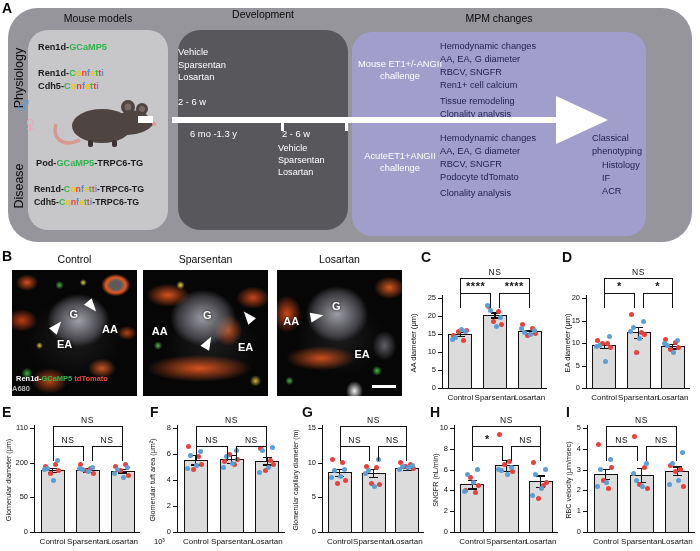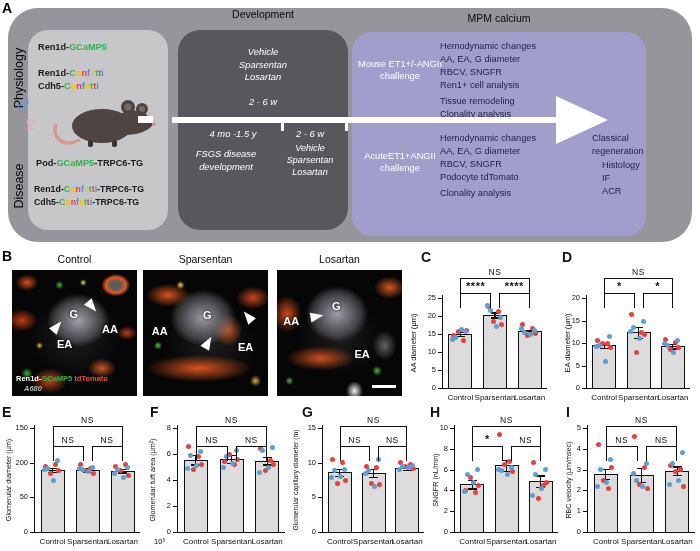--- a/index.html
+++ b/index.html
@@ -10,21 +10,21 @@
   
   .outerA{position:absolute;left:8px;top:8px;width:684px;height:234px;background:#95959b;border-radius:30px;}
   .lightbox{position:absolute;left:28px;top:30px;width:140px;height:200px;background:#c7c7ca;border-radius:20px;}
   .darkbox{position:absolute;left:178px;top:30px;width:170px;height:200px;background:#58585c;border-radius:22px;}
   .purplebox{position:absolute;left:352px;top:32px;width:294px;height:204px;background:#a29ecb;border-radius:20px;}
   .hdr{position:absolute;font-size:10.5px;color:#0a0a0a;text-align:center;line-height:11.5px;}
   .vlabel{position:absolute;font-size:12.5px;color:#0a0a0a;white-space:nowrap;transform:translate(-50%,-50%) rotate(-90deg);}
   .gene{position:absolute;font-size:9.2px;font-weight:600;white-space:nowrap;color:#1a1a1a;}
   .sexm{position:absolute;font-size:25px;font-weight:bold;color:#5b9bd5;line-height:1;}
   .sexf{position:absolute;font-size:25px;font-weight:bold;color:#f0a3b8;line-height:1;}
-  .ctr{text-align:center;font-style:italic;}
+  .ctr{text-align:left;}
   .dtxt{position:absolute;font-size:9.4px;color:#fff;line-height:12.5px;}
   .ptxt{position:absolute;font-size:9.2px;color:#23224e;line-height:13px;white-space:nowrap;}
   .pchal{position:absolute;font-size:9.3px;color:#fff;text-align:center;line-height:12px;}
   .wline{position:absolute;background:#fff;}
   .arrowhead{position:absolute;width:0;height:0;border-top:24px solid transparent;border-bottom:24px solid transparent;border-left:52px solid #fff;}
   
   .imgwrap{position:absolute;width:125px;height:150px;}
   .imgtitle{position:absolute;top:0;left:0;width:100%;text-align:center;font-size:10.5px;color:#0a0a0a;}
   .micro{position:absolute;top:17px;left:0;width:125px;height:126px;background-color:#060606;overflow:hidden;}
   .m0{background-image:
@@ -70,24 +70,25 @@
   .chart div{line-height:1;}
 </style>
 </head>
 <body>
 
 <div class="fig">
 
   <div class="pletter" style="left:2px;top:0px;">A</div>
   <div class="outerA"></div>
 
+  <div class="hdr" style="left:28px;top:13px;width:140px;">Mouse models</div>
   <div class="hdr" style="left:178px;top:9px;width:170px;">
     <div>Development</div>
   </div>
-  <div class="hdr" style="left:352px;top:13px;width:294px;">MPM calcium</div>
+  <div class="hdr" style="left:352px;top:13px;width:294px;">MPM changes</div>
 
   <div class="vlabel" style="left:19px;top:78px;">Physiology</div>
   <div class="vlabel" style="left:19px;top:186px;">Disease</div>
 
   <div class="lightbox"></div>
   <div class="gene" style="left:38px;top:42px;"><span>Ren1d-</span><span style="color: rgb(46, 179, 74);">GCaMP5</span></div>
   <div class="gene" style="left:38px;top:68px;"><span>Ren1d-</span><span style="color: rgb(60, 181, 74);">C</span><span style="color: rgb(242, 197, 0);">o</span><span style="color: rgb(232, 65, 60);">n</span><span style="color: rgb(74, 144, 217);">f</span><span style="color: rgb(242, 197, 0);">e</span><span style="color: rgb(60, 181, 74);">t</span><span style="color: rgb(232, 65, 60);">t</span><span style="color: rgb(74, 144, 217);">i</span></div>
   <div class="gene" style="left:38px;top:81px;"><span>Cdh5-</span><span style="color: rgb(60, 181, 74);">C</span><span style="color: rgb(242, 197, 0);">o</span><span style="color: rgb(232, 65, 60);">n</span><span style="color: rgb(74, 144, 217);">f</span><span style="color: rgb(242, 197, 0);">e</span><span style="color: rgb(60, 181, 74);">t</span><span style="color: rgb(232, 65, 60);">t</span><span style="color: rgb(74, 144, 217);">i</span></div>
   <div class="gene" style="left:36px;top:158px;"><span>Pod-</span><span style="color: rgb(46, 179, 74);">GCaMP5</span><span>-TRPC6-TG</span></div>
   <div class="gene" style="left:34px;top:184px;font-size:8.8px;"><span>Ren1d-</span><span style="color: rgb(60, 181, 74);">C</span><span style="color: rgb(242, 197, 0);">o</span><span style="color: rgb(232, 65, 60);">n</span><span style="color: rgb(74, 144, 217);">f</span><span style="color: rgb(242, 197, 0);">e</span><span style="color: rgb(60, 181, 74);">t</span><span style="color: rgb(232, 65, 60);">t</span><span style="color: rgb(74, 144, 217);">i</span><span>-TRPC6-TG</span></div>
@@ -108,63 +109,59 @@
     <rect x="62" y="46" width="5" height="7" rx="2" fill="#3a3331"></rect>
   </svg>
 
   <div class="darkbox"></div>
   <div class="dtxt ctr" style="left:178px;top:46px;width:170px;">
       <div>Vehicle</div>
       <div>Sparsentan</div>
       <div>Losartan</div>
     </div>
   <div class="dtxt ctr" style="left:178px;top:96px;width:170px;">2 - 6 w</div>
-  <div class="dtxt ctr" style="left:190px;top:128px;width:86px;">4 mo -1.5 y</div>
+  <div class="dtxt ctr" style="left:190px;top:128px;width:86px;">6 mo -1.3 y</div>
   <div class="dtxt ctr" style="left:282px;top:128px;width:56px;">2 - 6 w</div>
-  <div class="dtxt ctr" style="left:182px;top:148px;width:88px;">
-      <div>FSGS disease</div>
-      <div>development</div>
-    </div>
   <div class="dtxt ctr" style="left:278px;top:142px;width:64px;font-size:9.1px;line-height:12px;">
       <div>Vehicle</div>
       <div>Sparsentan</div>
       <div>Losartan</div>
     </div>
 
   <div class="purplebox"></div>
   <div class="pchal" style="left:358px;top:58px;width:84px;">
       <div>Mouse ET1+/-ANGII</div>
       <div>challenge</div>
     </div>
   <div class="ptxt" style="left:440px;top:40px;">
       <div>Hemodynamic changes</div>
       <div>AA, EA, G diameter</div>
       <div>RBCV, SNGFR</div>
-      <div>Ren1+ cell analysis</div>
+      <div>Ren1+ cell calcium</div>
     </div>
   <div class="ptxt" style="left:440px;top:95px;">
       <div>Tissue remodeling</div>
       <div>Clonality analysis</div>
     </div>
   <div class="pchal" style="left:358px;top:150px;width:84px;">
       <div>AcuteET1+ANGII</div>
       <div>challenge</div>
     </div>
   <div class="ptxt" style="left:440px;top:132px;">
       <div>Hemodynamic changes</div>
       <div>AA, EA, G diameter</div>
       <div>RBCV, SNGFR</div>
       <div>Podocyte tdTomato</div>
     </div>
   <div class="ptxt" style="left:440px;top:187px;">
       <div>Clonality analysis</div>
     </div>
   <div class="ptxt" style="left:592px;top:132px;">
       <div>Classical</div>
-      <div>regeneration</div>
+      <div>phenotyping</div>
     </div>
   <div class="ptxt" style="left:602px;top:159px;">
       <div>Histology</div>
       <div>IF</div>
       <div>ACR</div>
     </div>
 
   <div class="wline" style="left:138px;top:116px;width:15px;height:7px;"></div>
   <div class="wline" style="left:172px;top:117px;width:388px;height:6px;"></div>
   <div class="wline" style="left:281px;top:117px;width:2.5px;height:14px;"></div>
@@ -175,21 +172,21 @@
 
   <div class="imgwrap" style="left:12px;top:253px;">
     <div class="imgtitle">Control</div>
     <div class="micro m0">
       <span class="mlbl" style="left:46%;top:30%;">G</span>
       <span class="mlbl" style="left:72%;top:42%;">AA</span>
       <span class="mlbl" style="left:36%;top:54%;">EA</span>
       <div class="ah" style="left:32%;top:40%;transform:rotate(40deg);"></div>
       <div class="ah" style="left:60%;top:24%;transform:rotate(140deg);"></div>
       <div class="tagline" style="left:4px;bottom:13px;"><span style="color: rgb(255, 255, 255);">Ren1d-</span><span style="color: rgb(46, 179, 74);">GCaMP5</span><span style="color: rgb(232, 80, 60);"> tdTomato</span></div>
-      <div class="tagline tag2" style="left:12px;bottom:3px;font-style:italic;">A680</div>
+      <div class="tagline tag2" style="left:0;bottom:3px;">A680</div>
     </div>
   </div>
 
   <div class="imgwrap" style="left:143px;top:253px;">
     <div class="imgtitle">Sparsentan</div>
     <div class="micro m1">
       <span class="mlbl" style="left:48%;top:31%;">G</span>
       <span class="mlbl" style="left:7%;top:44%;">AA</span>
       <span class="mlbl" style="left:76%;top:56%;">EA</span>
       <div class="ah" style="left:48%;top:52%;transform:rotate(30deg);"></div>
@@ -349,21 +346,21 @@
       <div style="position: absolute; left: 9px; top: 77px; transform: translate(-50%, -50%) rotate(-90deg); font-size: 7.2px; white-space: nowrap;">Glomerular diameter (μm)</div>
       <div style="position: absolute; left: 34px; top: 22px; width: 1.2px; height: 107px; background: rgb(17, 17, 17);"></div>
       <div style="position: absolute; left: 34px; top: 129px; width: 106px; height: 1.2px; background: rgb(17, 17, 17);"></div>
       <div style="position: absolute; left: 30px; top: 129px; width: 4px; height: 1.1px; background: rgb(17, 17, 17);"></div>
       <div style="position: absolute; left: 9px; top: 129px; width: 19px; text-align: right; font-size: 7.5px; transform: translateY(-50%);">0</div>
       <div style="position: absolute; left: 30px; top: 94.3333px; width: 4px; height: 1.1px; background: rgb(17, 17, 17);"></div>
       <div style="position: absolute; left: 9px; top: 94.3333px; width: 19px; text-align: right; font-size: 7.5px; transform: translateY(-50%);">50</div>
       <div style="position: absolute; left: 30px; top: 59.6667px; width: 4px; height: 1.1px; background: rgb(17, 17, 17);"></div>
       <div style="position: absolute; left: 9px; top: 59.6667px; width: 19px; text-align: right; font-size: 7.5px; transform: translateY(-50%);">200</div>
       <div style="position: absolute; left: 30px; top: 25px; width: 4px; height: 1.1px; background: rgb(17, 17, 17);"></div>
-      <div style="position: absolute; left: 9px; top: 25px; width: 19px; text-align: right; font-size: 7.5px; transform: translateY(-50%);">150</div>
+      <div style="position: absolute; left: 9px; top: 25px; width: 19px; text-align: right; font-size: 7.5px; transform: translateY(-50%);">110</div>
       <div style="position: absolute; left: 40.5px; top: 66.6px; width: 24px; height: 62.4px; background: rgb(220, 220, 220); border-top: 1.2px solid rgb(17, 17, 17); border-right: 1.2px solid rgb(17, 17, 17); border-bottom: none; border-left: 1.2px solid rgb(17, 17, 17); border-image: initial; box-sizing: border-box;"></div>
       <div style="position: absolute; left: 51.9px; top: 64.52px; width: 1.2px; height: 4.16px; background: rgb(17, 17, 17);"></div>
       <div style="position: absolute; left: 48px; top: 64.52px; width: 9px; height: 1.2px; background: rgb(17, 17, 17);"></div>
       <div style="position: absolute; left: 48px; top: 68.68px; width: 9px; height: 1.2px; background: rgb(17, 17, 17);"></div>
       <div style="position: absolute; left: 75.5px; top: 66.9467px; width: 24px; height: 62.0533px; background: rgb(220, 220, 220); border-top: 1.2px solid rgb(17, 17, 17); border-right: 1.2px solid rgb(17, 17, 17); border-bottom: none; border-left: 1.2px solid rgb(17, 17, 17); border-image: initial; box-sizing: border-box;"></div>
       <div style="position: absolute; left: 86.9px; top: 65.2133px; width: 1.2px; height: 3.46667px; background: rgb(17, 17, 17);"></div>
       <div style="position: absolute; left: 83px; top: 65.2133px; width: 9px; height: 1.2px; background: rgb(17, 17, 17);"></div>
       <div style="position: absolute; left: 83px; top: 68.68px; width: 9px; height: 1.2px; background: rgb(17, 17, 17);"></div>
       <div style="position: absolute; left: 110.5px; top: 67.64px; width: 24px; height: 61.36px; background: rgb(220, 220, 220); border-top: 1.2px solid rgb(17, 17, 17); border-right: 1.2px solid rgb(17, 17, 17); border-bottom: none; border-left: 1.2px solid rgb(17, 17, 17); border-image: initial; box-sizing: border-box;"></div>
       <div style="position: absolute; left: 121.9px; top: 65.9067px; width: 1.2px; height: 3.46667px; background: rgb(17, 17, 17);"></div>

